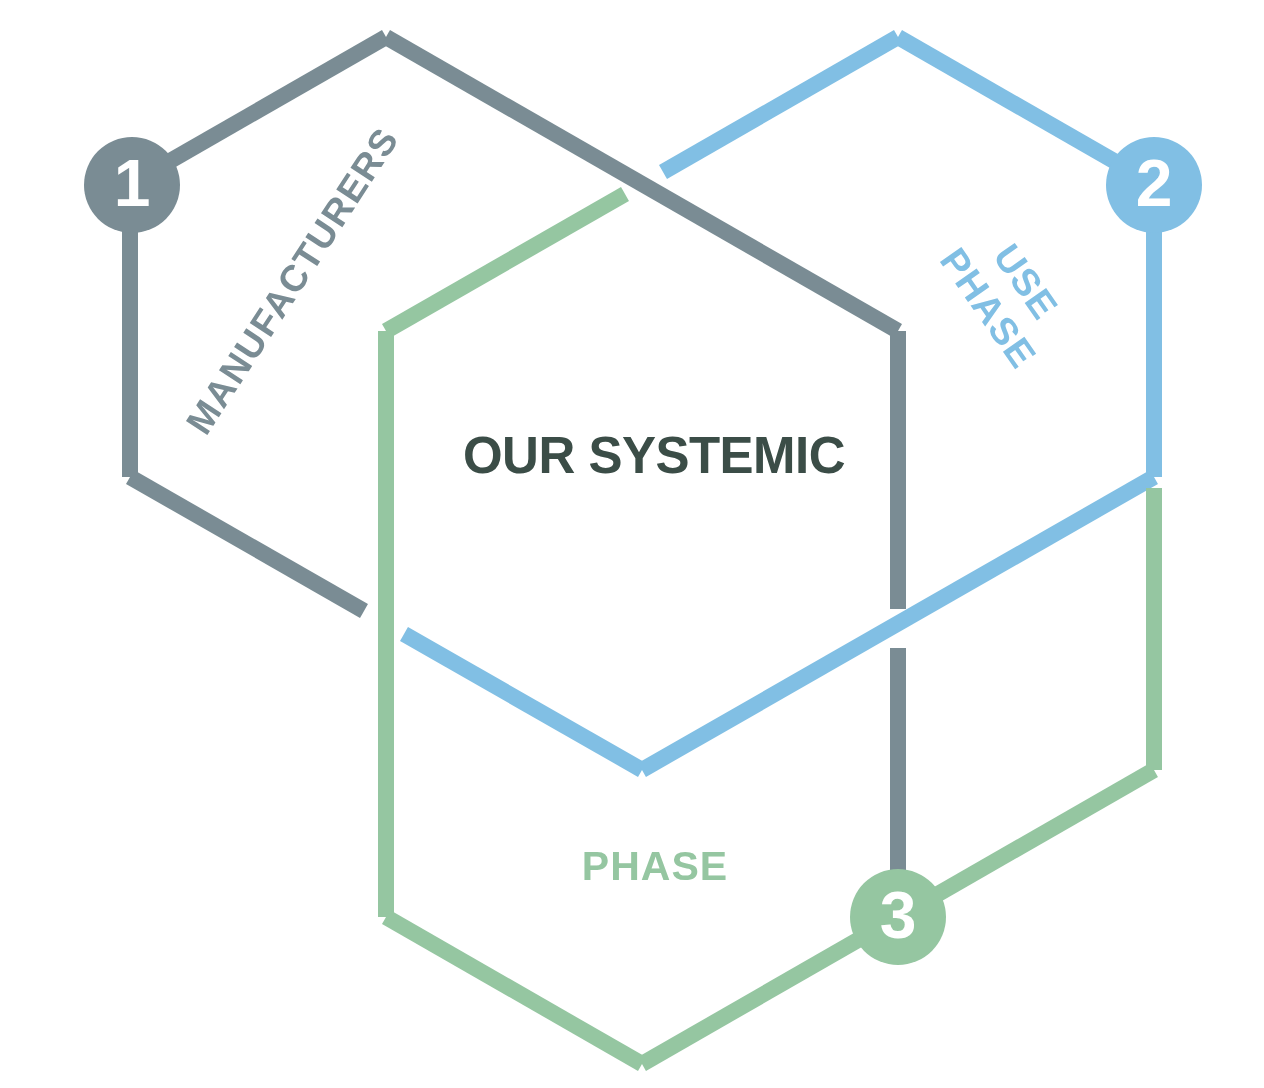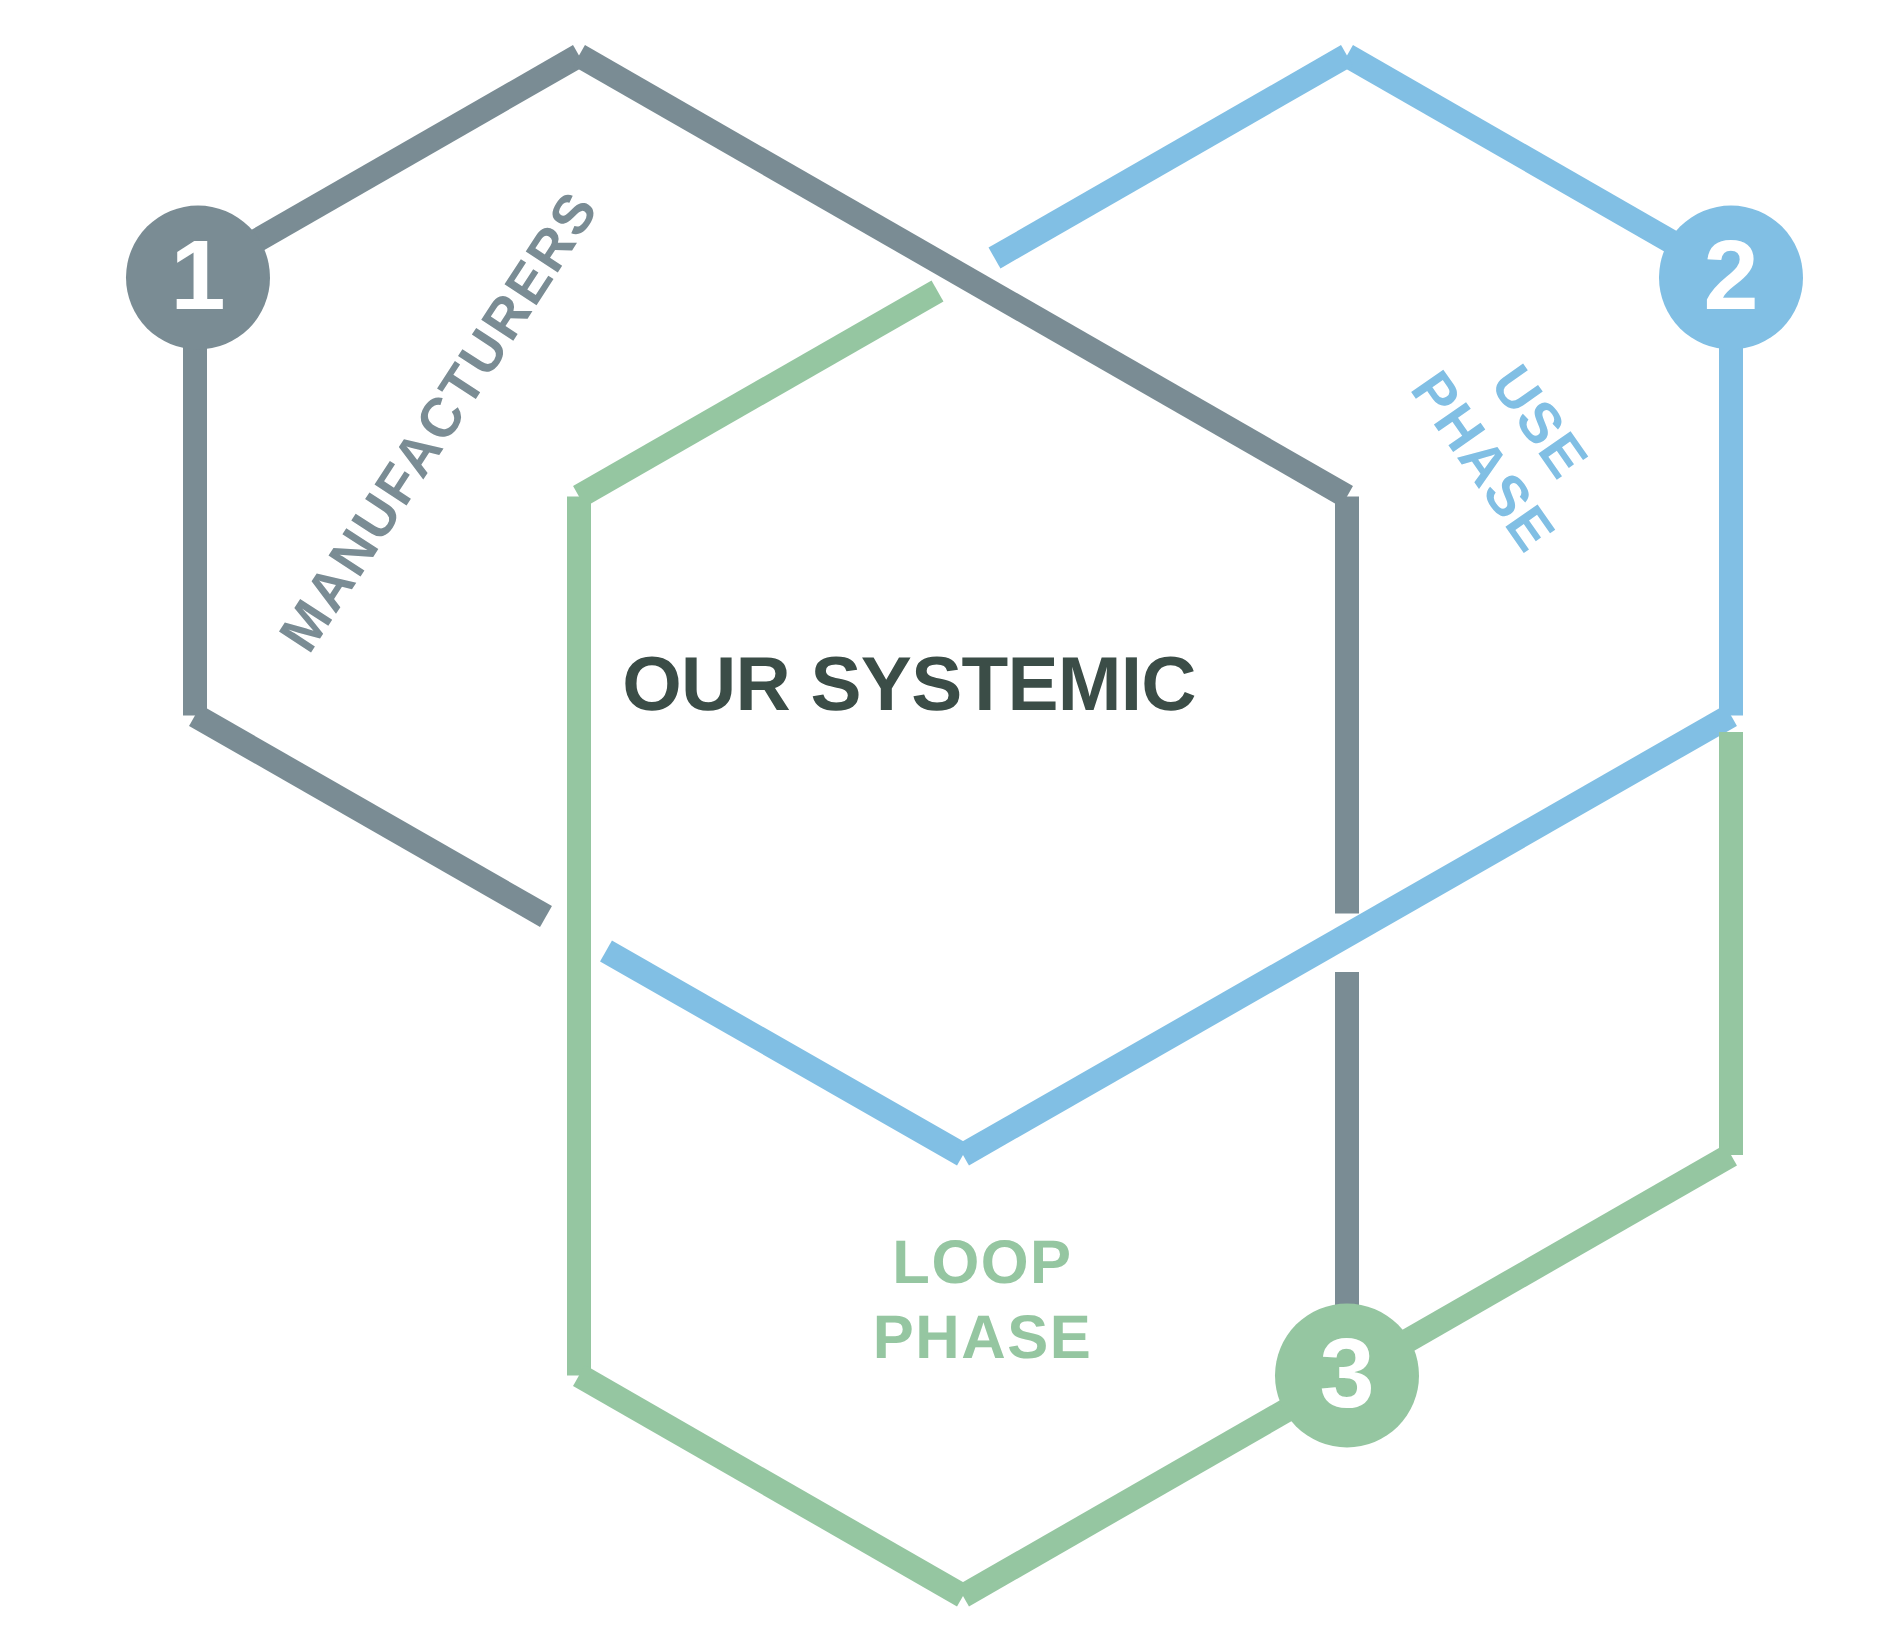--- a/index.html
+++ b/index.html
@@ -44,21 +44,21 @@
   }
   .label-use{
     left:1007px;top:295px;transform:translate(-50%,-50%) rotate(55deg);
     font-size:38px;line-height:46px;letter-spacing:1px;color:var(--c-blue);
   }
   .label-loop{
     left:655px;top:866px;transform:translate(-50%,-50%);
     font-size:41px;line-height:50px;letter-spacing:1px;color:var(--c-green);
   }
   .title{
-    position:absolute;left:606px;top:456px;transform:translate(-50%,-50%);
+    position:absolute;left:654px;top:456px;transform:translate(-50%,-50%);
     font-size:51px;line-height:58px;font-weight:700;letter-spacing:-0.5px;
     color:var(--c-title);white-space:nowrap;
   }
 </style>
 </head>
 <body>
 
 <div class="stage">
 
   <svg width="1264" height="1088" viewBox="0 0 1264 1088">
@@ -103,21 +103,20 @@
   <div class="label label-manufacturers">
     <span>MANUFACTURERS</span>
   </div>
 
   <div class="label label-use">
     <div>USE</div>
     <div>PHASE</div>
   </div>
 
   <div class="label label-loop">
-    <div>LOOP</div>
     <div>PHASE</div>
   </div>
 
   <div class="title">
     <div>OUR SYSTEMIC</div>
   </div>
 
 </div>
 
 </body></html>

